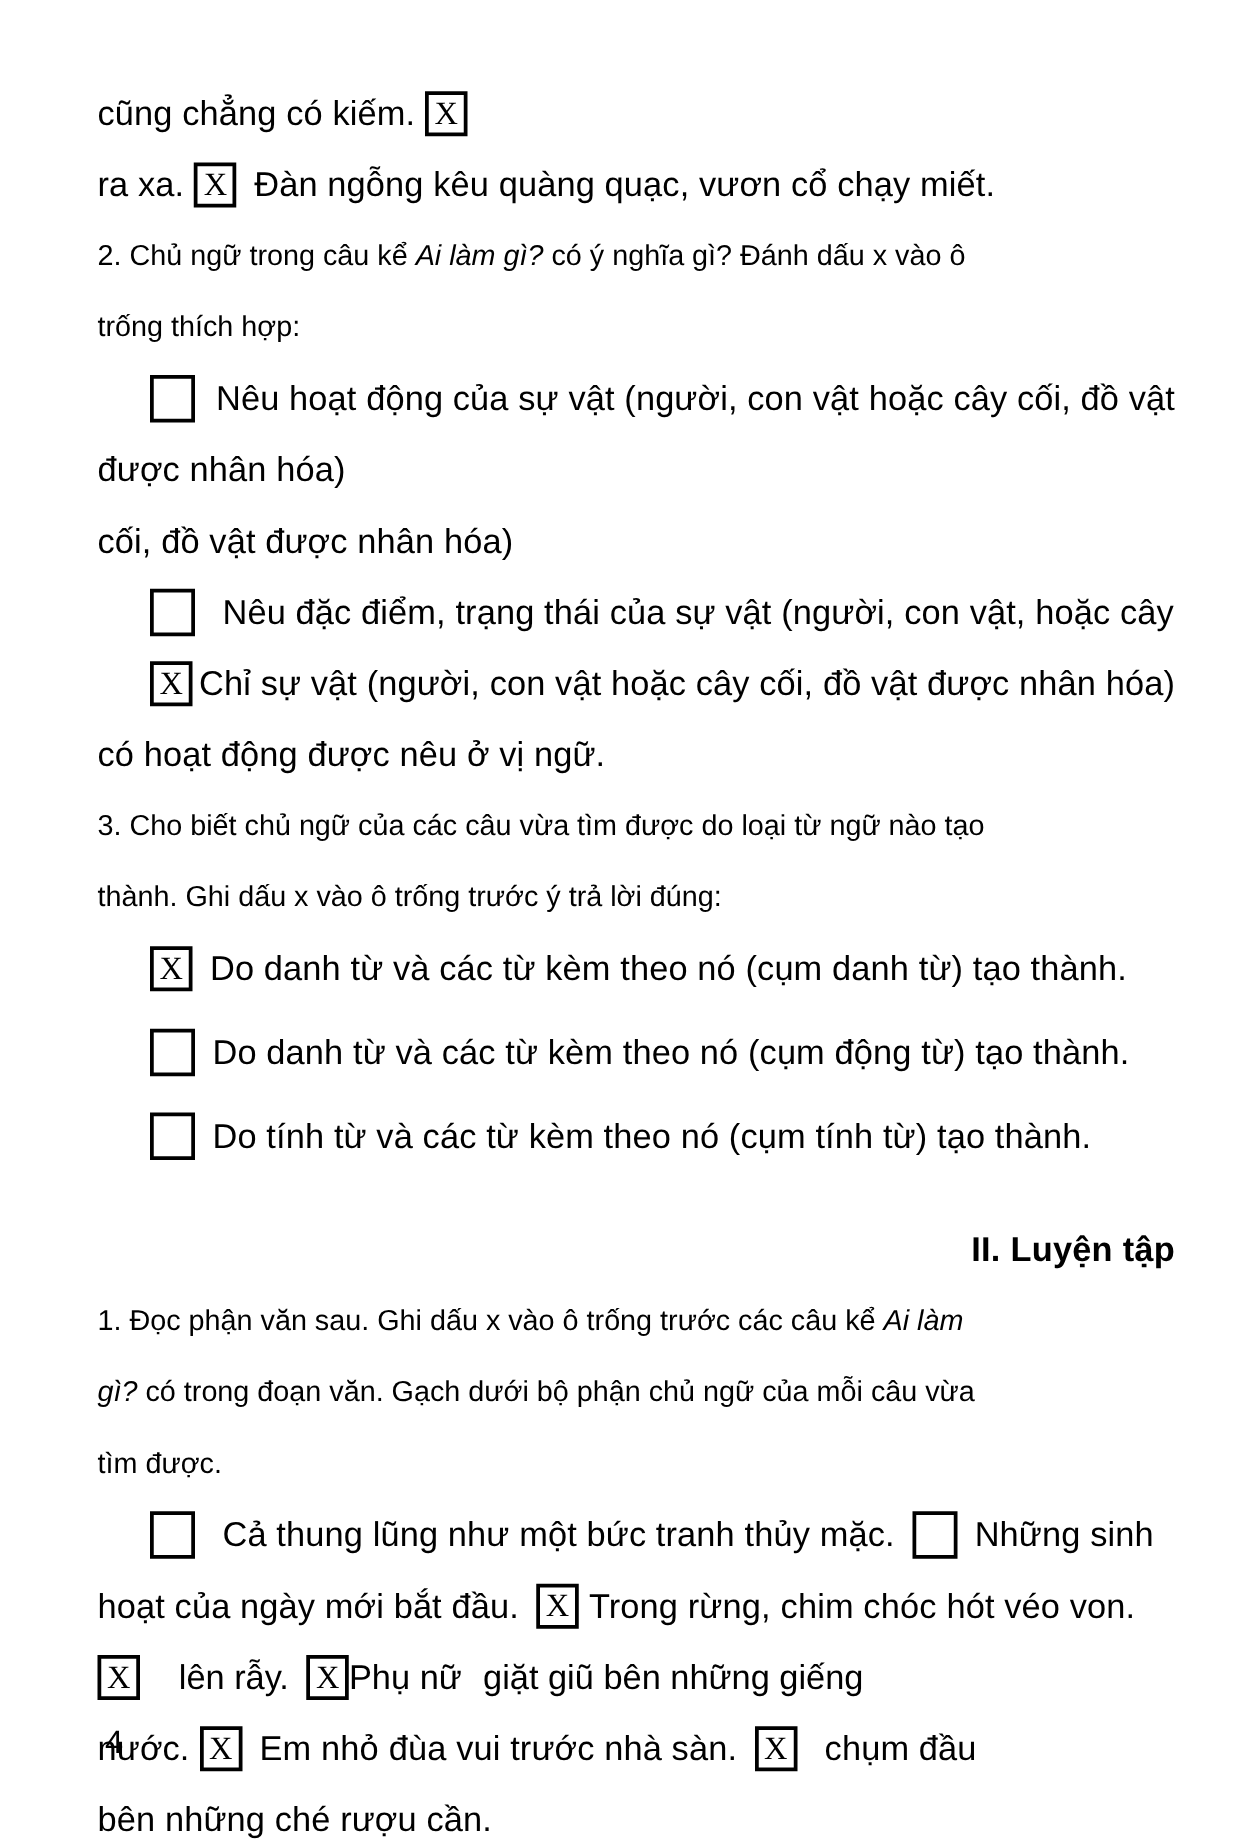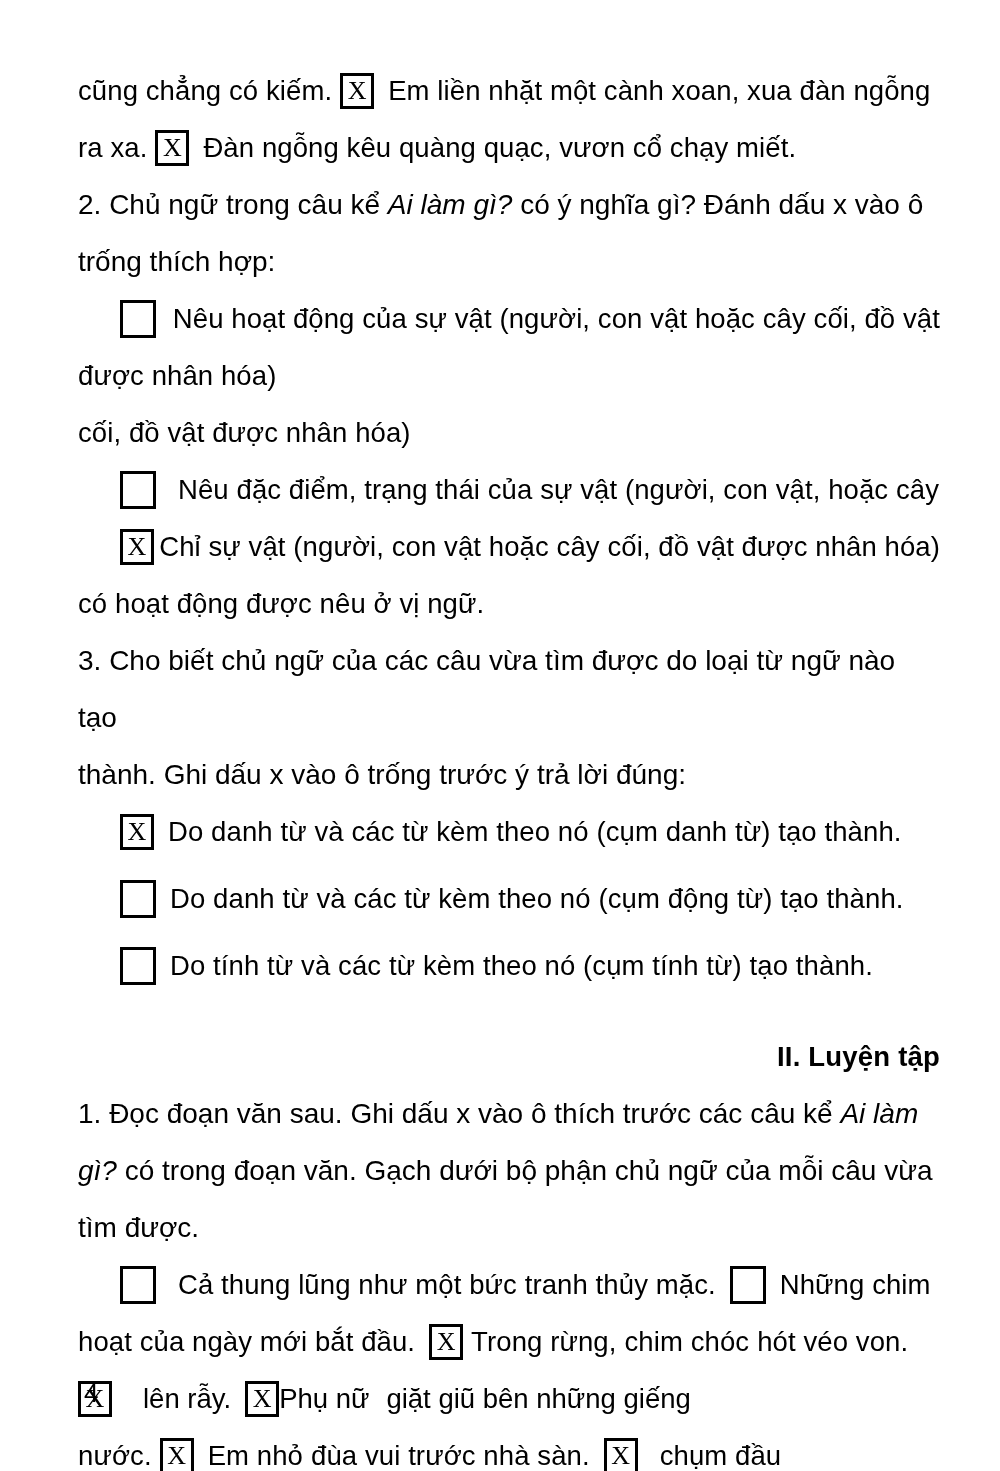--- a/index.html
+++ b/index.html
@@ -30,21 +30,21 @@
   
   .line {
     font-size: 27.5px;
     line-height: 57px;
     letter-spacing: 0.1px;
     white-space: nowrap;
     display: flex;
     align-items: center;
   }
   .para {
-    font-size: 28px;
+    font-size: 23px;
     line-height: 57px;
   }
   .indent { padding-left: 42px; }
 
   .heading {
     font-size: 27.5px;
     font-weight: bold;
     line-height: 57px;
     letter-spacing: 0.2px;
     text-align: right;
@@ -100,21 +100,20 @@
 <body>
 
 <div class="page">
   <div class="content">
 
     <div class="line">
       <span>cũng chẳng có kiếm.</span>
       <span class="sp-s"></span>
       <span class="cbox">X</span>
       <span class="sp-m"></span>
-      <span>Em liền nhặt một cành xoan, xua đàn ngỗng</span>
     </div>
     <div class="line">
       <span>ra xa.</span>
       <span class="sp-s"></span>
       <span class="cbox">X</span>
       <span class="sp-m"></span>
       <span>Đàn ngỗng kêu quàng quạc, vươn cổ chạy miết.</span>
     </div>
 
     <div class="para">
@@ -177,37 +176,37 @@
       <span class="sp-m"></span>
       <span>Do tính từ và các từ kèm theo nó (cụm tính từ) tạo thành.</span>
     </div>
 
     <div class="gap-sec"></div>
 
     <div class="heading">II. Luyện tập</div>
 
     <div class="para">
       <span>1.</span>
-      <span>Đọc đoạn văn sau. Ghi dấu x vào ô thích trước các câu kể</span>
+      <span>Đọc phận văn sau. Ghi dấu x vào ô trống trước các câu kể</span>
       <span class="ital">Ai làm</span>
       <br>
       <span class="ital">gì?</span>
       <span>có trong đoạn văn. Gạch dưới bộ phận chủ ngữ của mỗi câu vừa</span>
       <br>
       <span>tìm được.</span>
     </div>
 
     <div class="line indent">
       <span class="cbox empty"></span>
       <span class="sp-l"></span>
       <span>Cả thung lũng như một bức tranh thủy mặc.</span>
       <span class="sp-m"></span>
       <span class="cbox empty"></span>
       <span class="sp-m"></span>
-      <span>Những chim</span>
+      <span>Những sinh</span>
     </div>
 
     <div class="line">
       <span>hoạt của ngày mới bắt đầu.</span>
       <span class="sp-m"></span>
       <span class="cbox">X</span>
       <span class="sp-s"></span>
       <span>Trong rừng,</span>
       <span class="sp-s"></span>
       <span class="uline">chim chóc</span>

